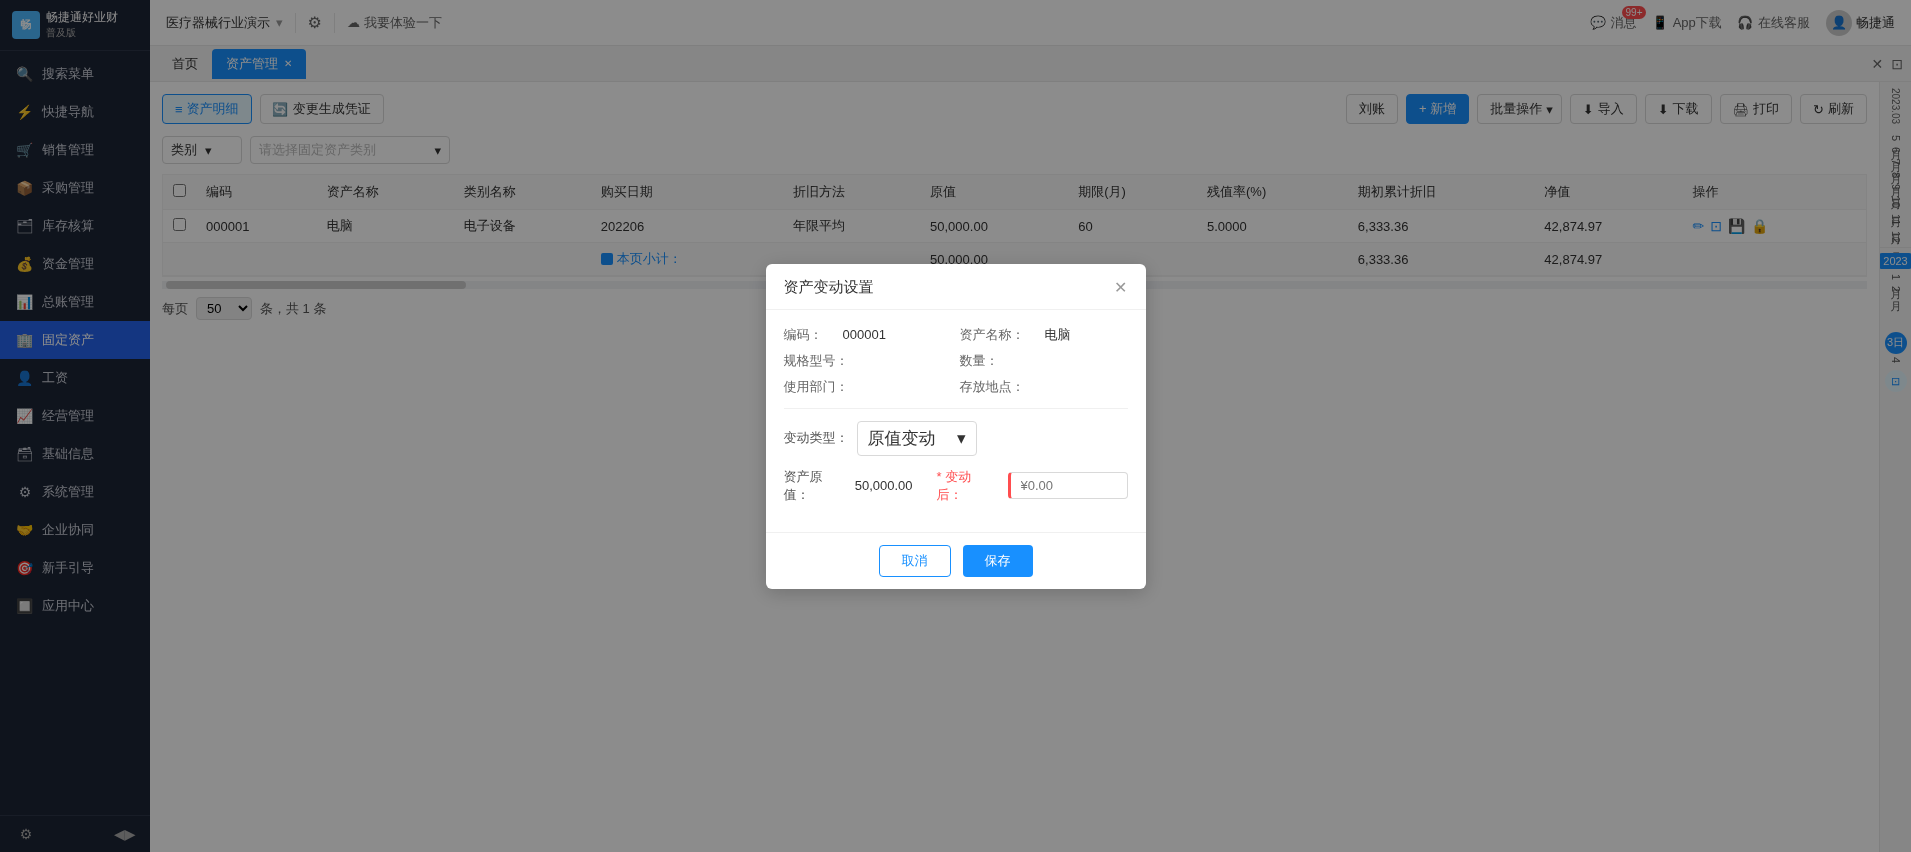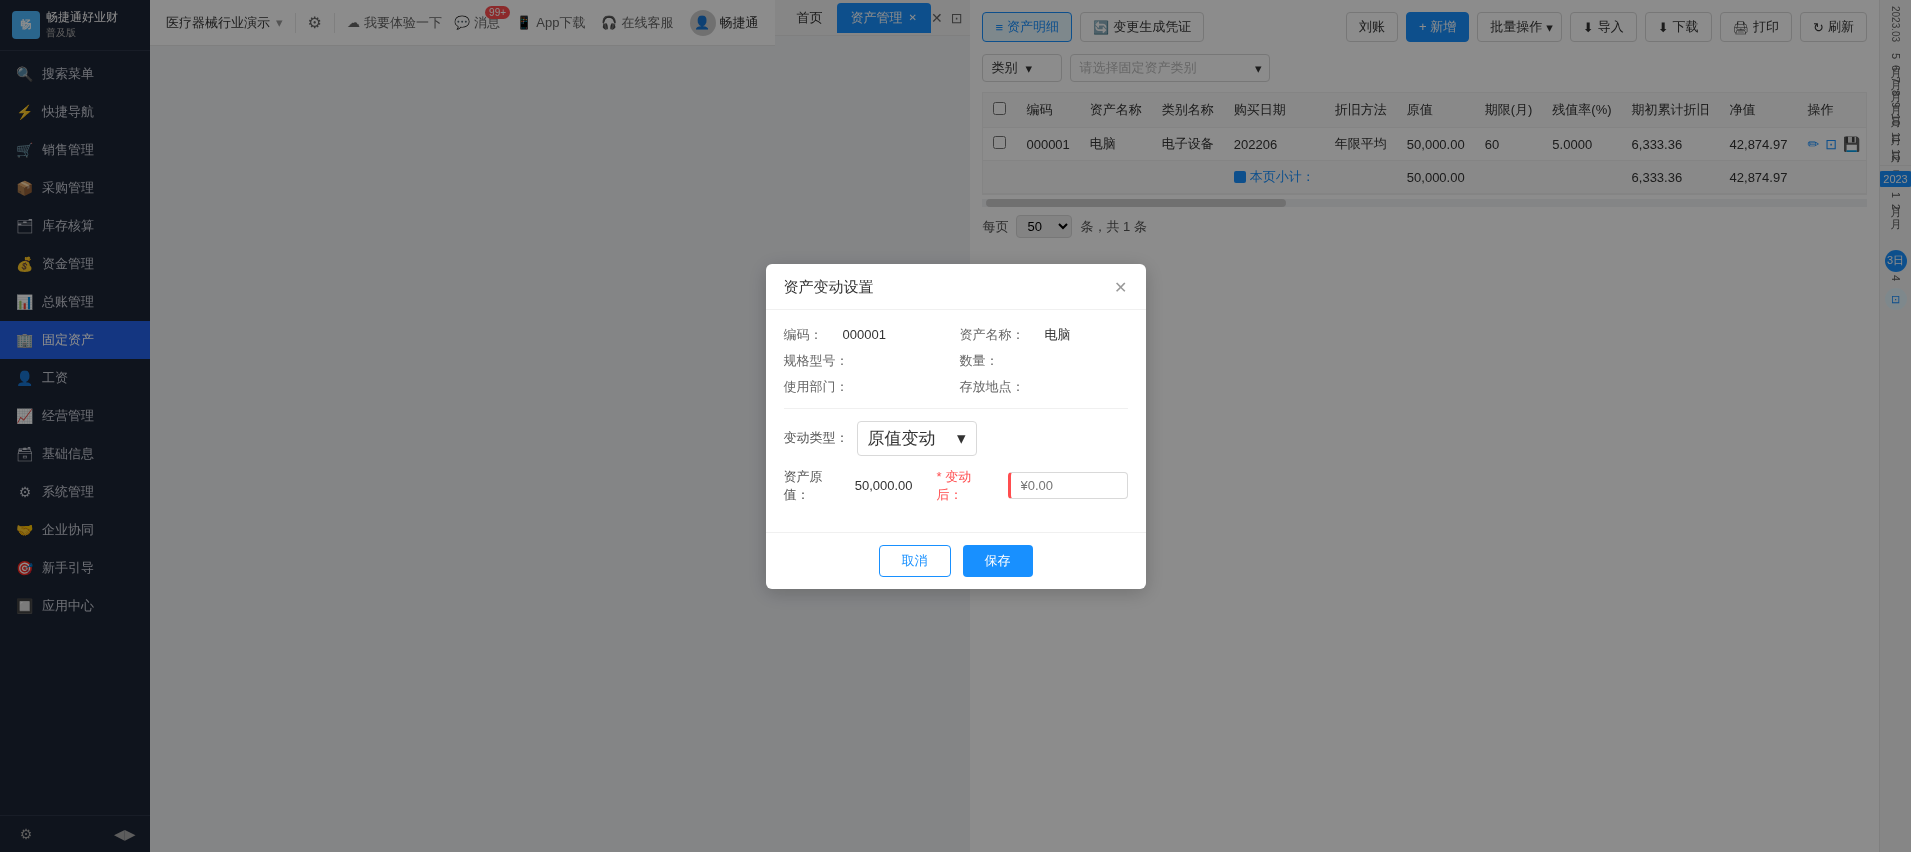--- a/index.html
+++ b/index.html
@@ -14,21 +14,21 @@
     .sidebar-nav { flex: 1; overflow-y: auto; padding: 4px 0; }
     .sidebar-nav::-webkit-scrollbar { width: 4px; }
     .sidebar-nav::-webkit-scrollbar-thumb { background: #3a4560; }
     .nav-item { display: flex; align-items: center; gap: 8px; padding: 10px 16px; cursor: pointer; color: #c8ccd6; font-size: 13px; }
     .nav-item.active { background: #2563eb; color: #fff; }
     .nav-icon { width: 18px; height: 18px; display: flex; align-items: center; justify-content: center; font-size: 14px; flex-shrink: 0; }
     .sidebar-bottom { padding: 8px 0; border-top: 1px solid #2d3548; display: flex; align-items: center; justify-content: space-between; padding: 8px 16px; }
     .sidebar-scroll-btn { width: 20px; height: 20px; border: none; background: none; color: #aaa; cursor: pointer; font-size: 14px; }
 
     
-    .main { flex: 1; display: flex; flex-direction: row; height: 100%; overflow: hidden; }
+    .main { flex: 1; display: flex; flex-direction: column; height: 100%; overflow: hidden; }
 
     
     .topbar { background: #fff; border-bottom: 1px solid #e8e8e8; padding: 0 16px; height: 46px; display: flex; align-items: center; gap: 12px; flex-shrink: 0; }
     .topbar-company { display: flex; align-items: center; gap: 6px; color: #333; font-size: 13px; cursor: pointer; }
     .topbar-divider { width: 1px; height: 20px; background: #e8e8e8; }
     .topbar-settings { color: #666; cursor: pointer; font-size: 16px; }
     .topbar-experience { display: flex; align-items: center; gap: 4px; color: #666; font-size: 13px; cursor: pointer; }
     .topbar-right { margin-left: auto; display: flex; align-items: center; gap: 16px; }
     .topbar-btn { display: flex; align-items: center; gap: 4px; color: #666; font-size: 13px; cursor: pointer; position: relative; }
     .badge { background: #ff4d4f; color: white; border-radius: 10px; font-size: 10px; padding: 1px 4px; position: absolute; top: -8px; right: -10px; }

